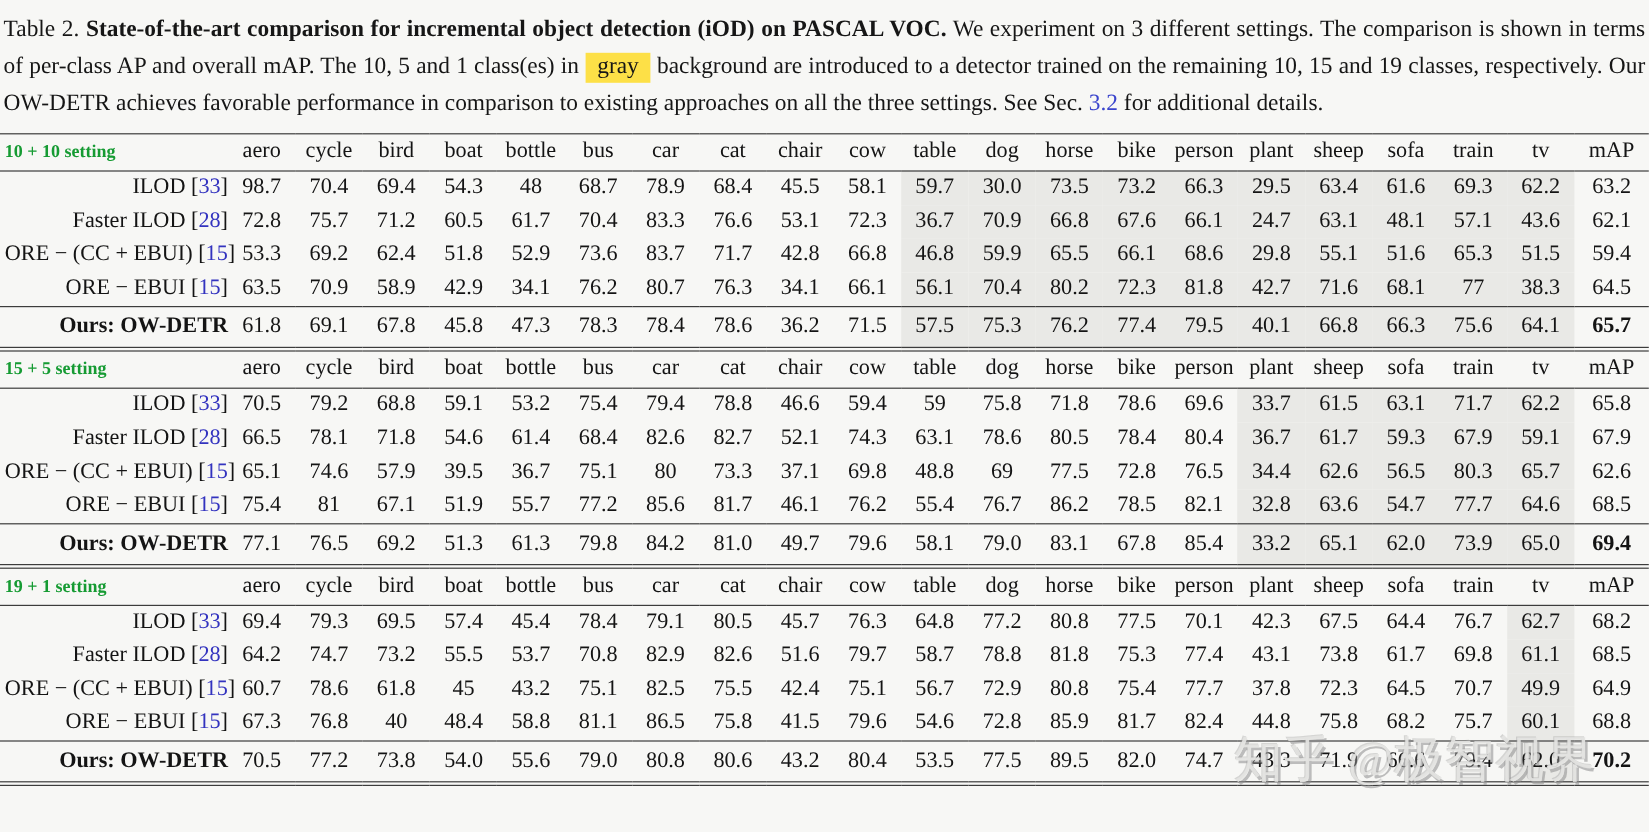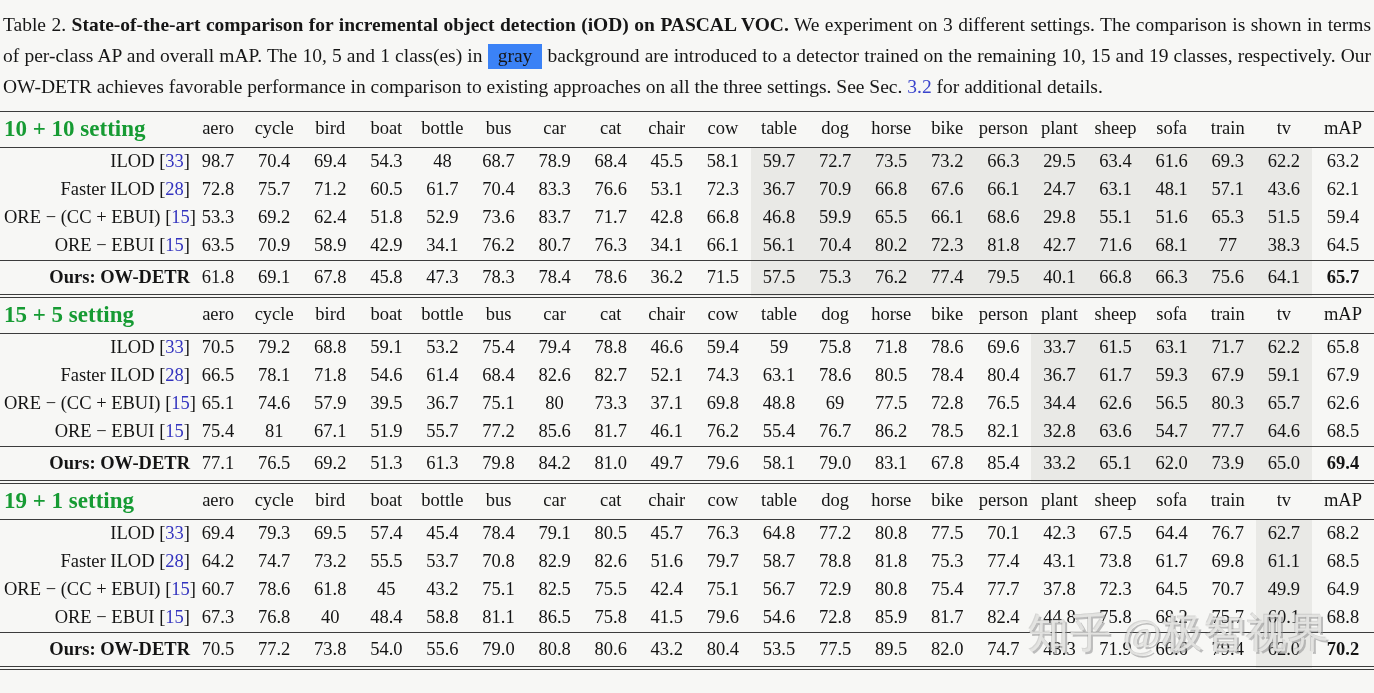--- a/index.html
+++ b/index.html
@@ -16,21 +16,21 @@
   .caption{
     margin:0;
     padding:9px 3px 4px 3px;
     font-size:19.5px;
     line-height:1.6;
     text-align:justify;
     color:#161616;
   }
   .caption b{font-weight:bold;}
   .grayword{
-    background:#3b82f6;
+    background:#fde047;
     padding:1px 10px;
     display:inline-block;
     line-height:1.15;
   }
   .seclink{color:#3a44cc;text-decoration:none;cursor:pointer;}
   
   #tables{margin-top:4px;}
   table.grid{
     border-collapse:collapse;
     width:100%;
@@ -44,21 +44,21 @@
     font-weight:normal;
     text-align:center;
     padding:4px 0 5px 0;
     border-bottom:1.5px solid #3c3c3c;
     white-space:nowrap;
   }
   thead th.lbl{text-align:left;padding-left:4px;}
   .setting-label{
     color:#169b33;
     font-weight:bold;
-    font-size:23px;
+    font-size:15px;
     white-space:nowrap;
   }
   td{
     text-align:center;
     padding:3.5px 0;
     white-space:nowrap;
   }
   td.method{
     text-align:right;
     padding-left:4px;
@@ -155,21 +155,21 @@
             <td>70.4</td>
             <td>69.4</td>
             <td>54.3</td>
             <td>48</td>
             <td>68.7</td>
             <td>78.9</td>
             <td>68.4</td>
             <td>45.5</td>
             <td>58.1</td>
             <td class="gray">59.7</td>
-            <td class="gray">72.7</td>
+            <td class="gray">30.0</td>
             <td class="gray">73.5</td>
             <td class="gray">73.2</td>
             <td class="gray">66.3</td>
             <td class="gray">29.5</td>
             <td class="gray">63.4</td>
             <td class="gray">61.6</td>
             <td class="gray">69.3</td>
             <td class="gray">62.2</td>
             <td>63.2</td>
           </tr>

